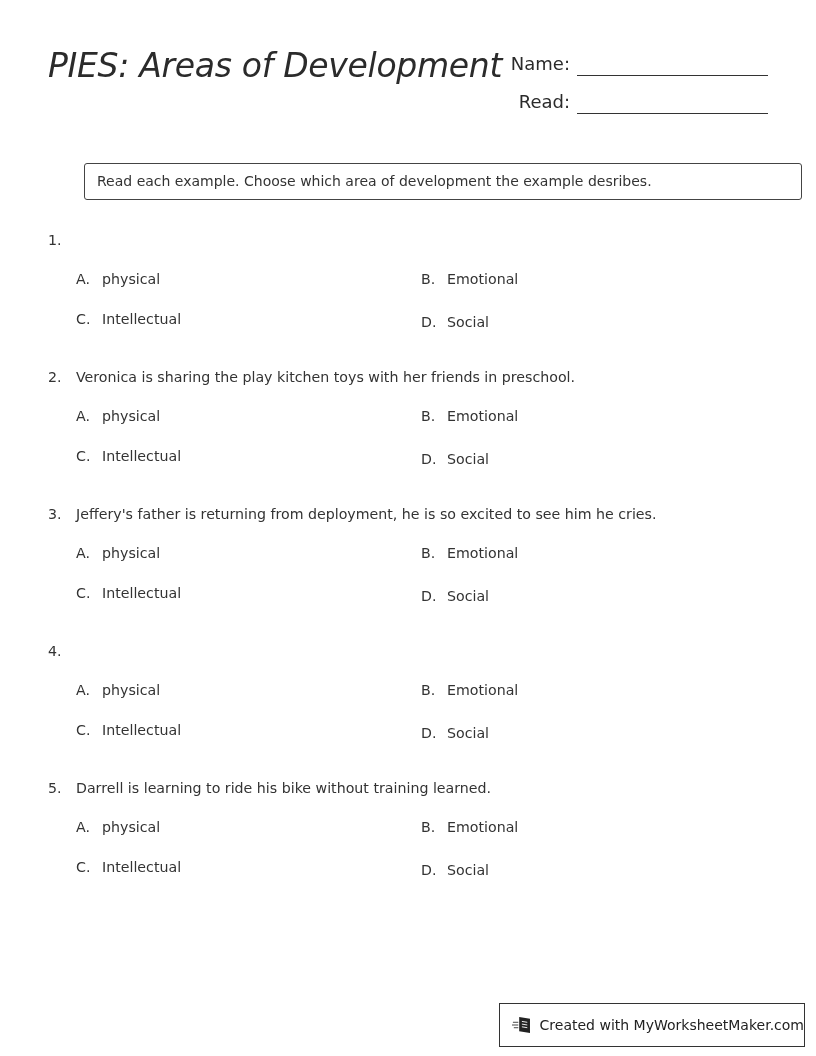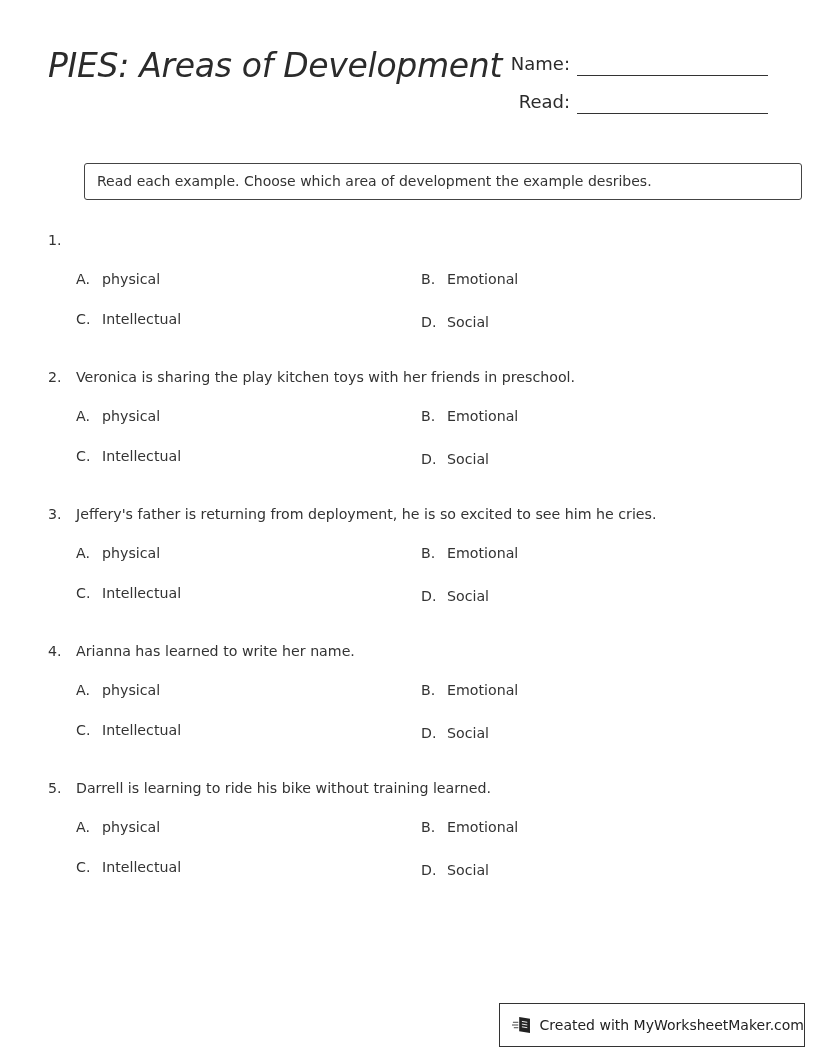--- a/index.html
+++ b/index.html
@@ -126,21 +126,20 @@
     </div>
   <div class="opt d">
       <span class="letter">D.</span>
       <span>Social</span>
     </div>
 </div>
 
 <div class="question" style="top:643px;">
   <div class="q-text">
     <span class="q-num">4.</span>
-    <span>Arianna has learned to write her name.</span>
   </div>
   <div class="opt a">
       <span class="letter">A.</span>
       <span>physical</span>
     </div>
   <div class="opt b">
       <span class="letter">B.</span>
       <span>Emotional</span>
     </div>
   <div class="opt c">

